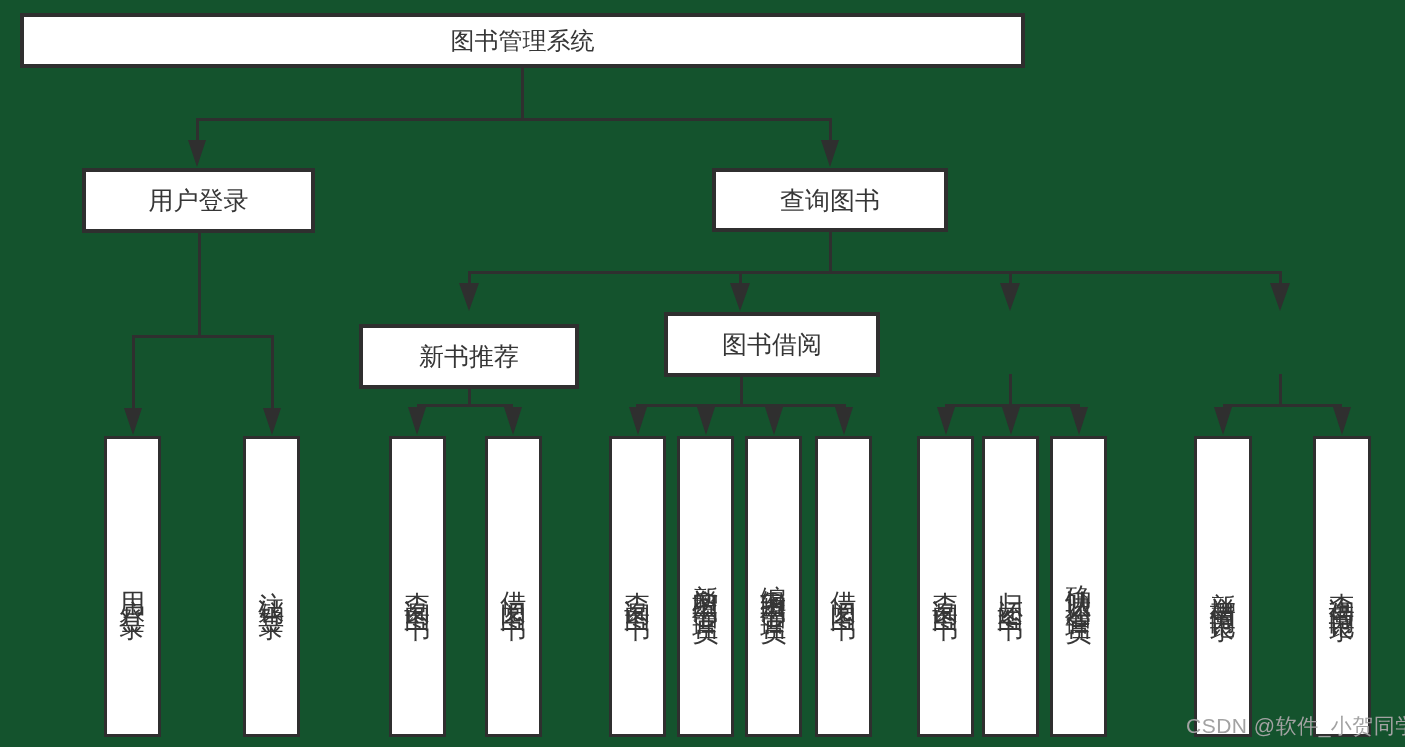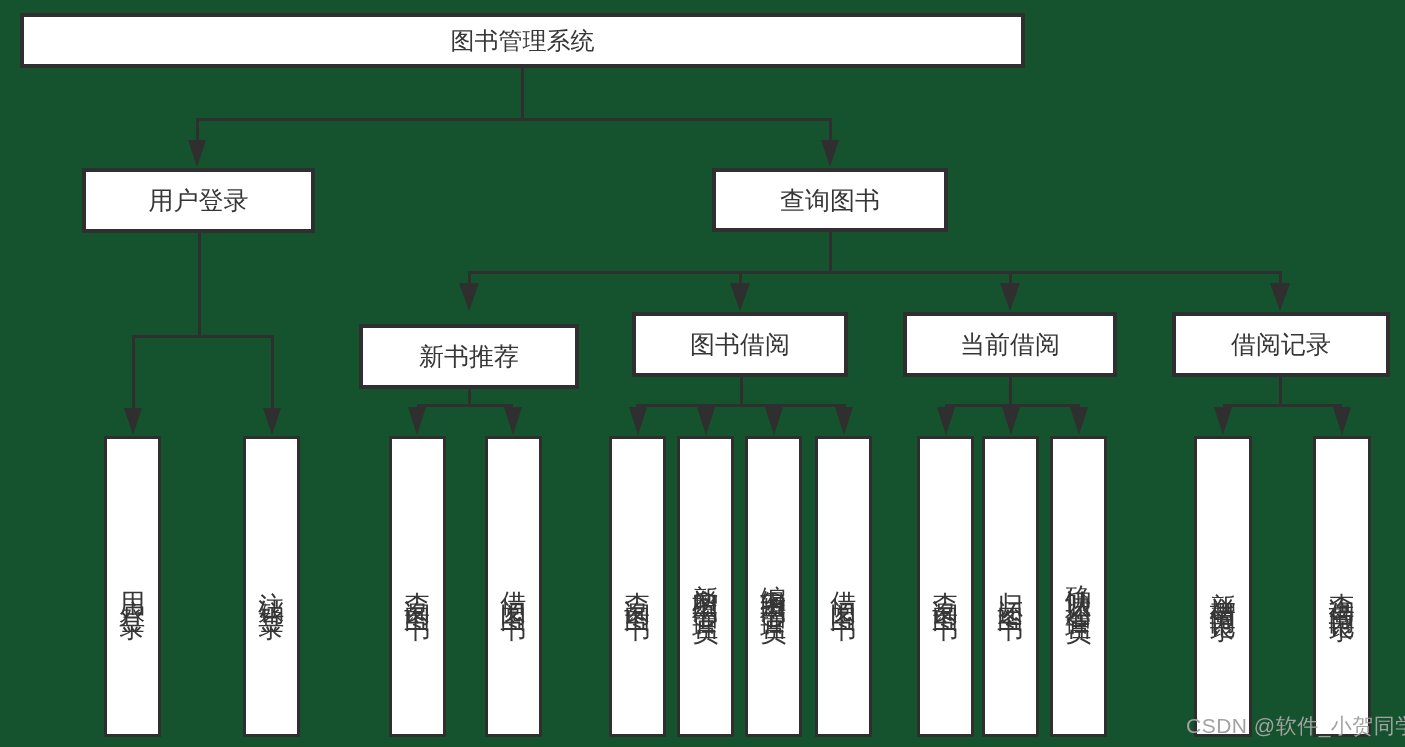--- a/index.html
+++ b/index.html
@@ -128,28 +128,22 @@
   <div class="node hnode" style="left:82px; top:168px; width:233px; height:65px;">
     <span class="label">用户登录</span>
   </div>
   <div class="node hnode" style="left:712px; top:168px; width:236px; height:64px;">
     <span class="label">查询图书</span>
   </div>
 
   <div class="node hnode" style="left:359px; top:324px; width:220px; height:65px;">
     <span class="label">新书推荐</span>
   </div>
-  <div class="node hnode" style="left:632px; top:312px; width:216px; height:65px;">
+  <div class="node hnode" style="left:664px; top:312px; width:216px; height:65px;">
     <span class="label">图书借阅</span>
-  </div>
-  <div class="node hnode" style="left:903px; top:312px; width:214px; height:65px;">
-    <span class="label">当前借阅</span>
-  </div>
-  <div class="node hnode" style="left:1172px; top:312px; width:218px; height:65px;">
-    <span class="label">借阅记录</span>
   </div>
 
   <div class="node vbox" style="left:104px; top:436px; width:57px; height:301px;">
     <span class="vlabel">用户登录</span>
   </div>
   <div class="node vbox" style="left:243px; top:436px; width:57px; height:301px;">
     <span class="vlabel">注销登录</span>
   </div>
 
   <div class="node vbox" style="left:389px; top:436px; width:57px; height:301px;">

